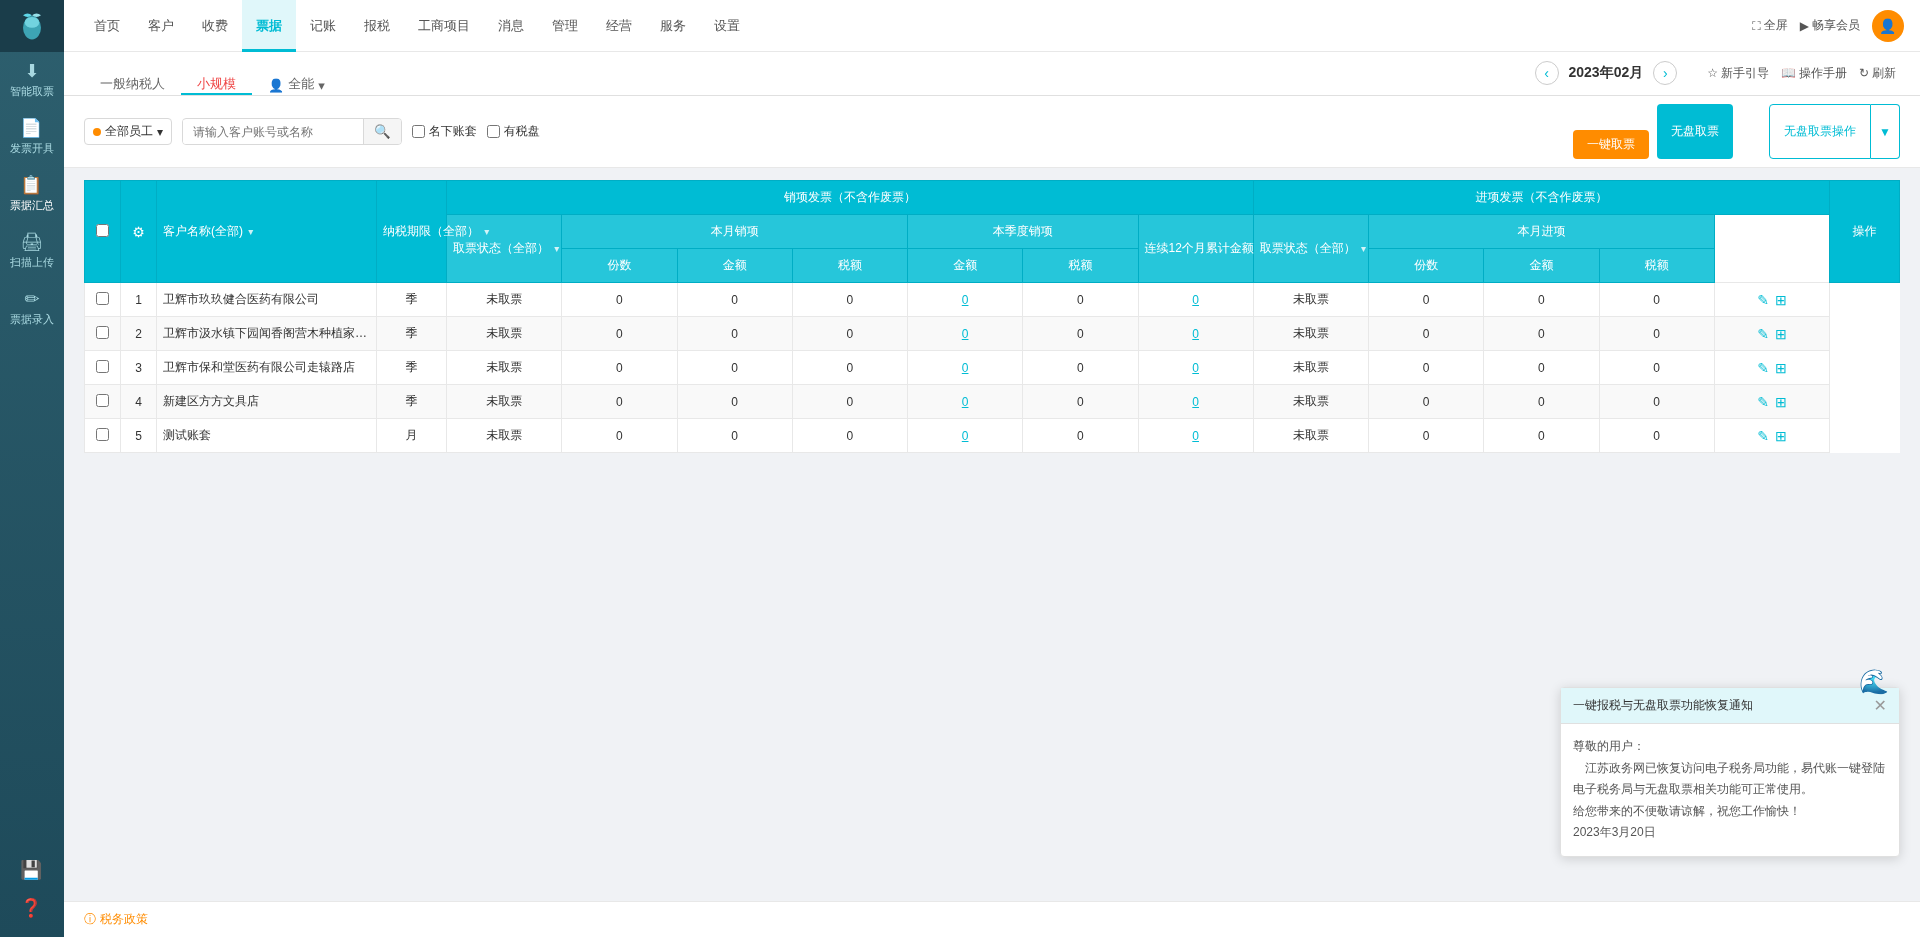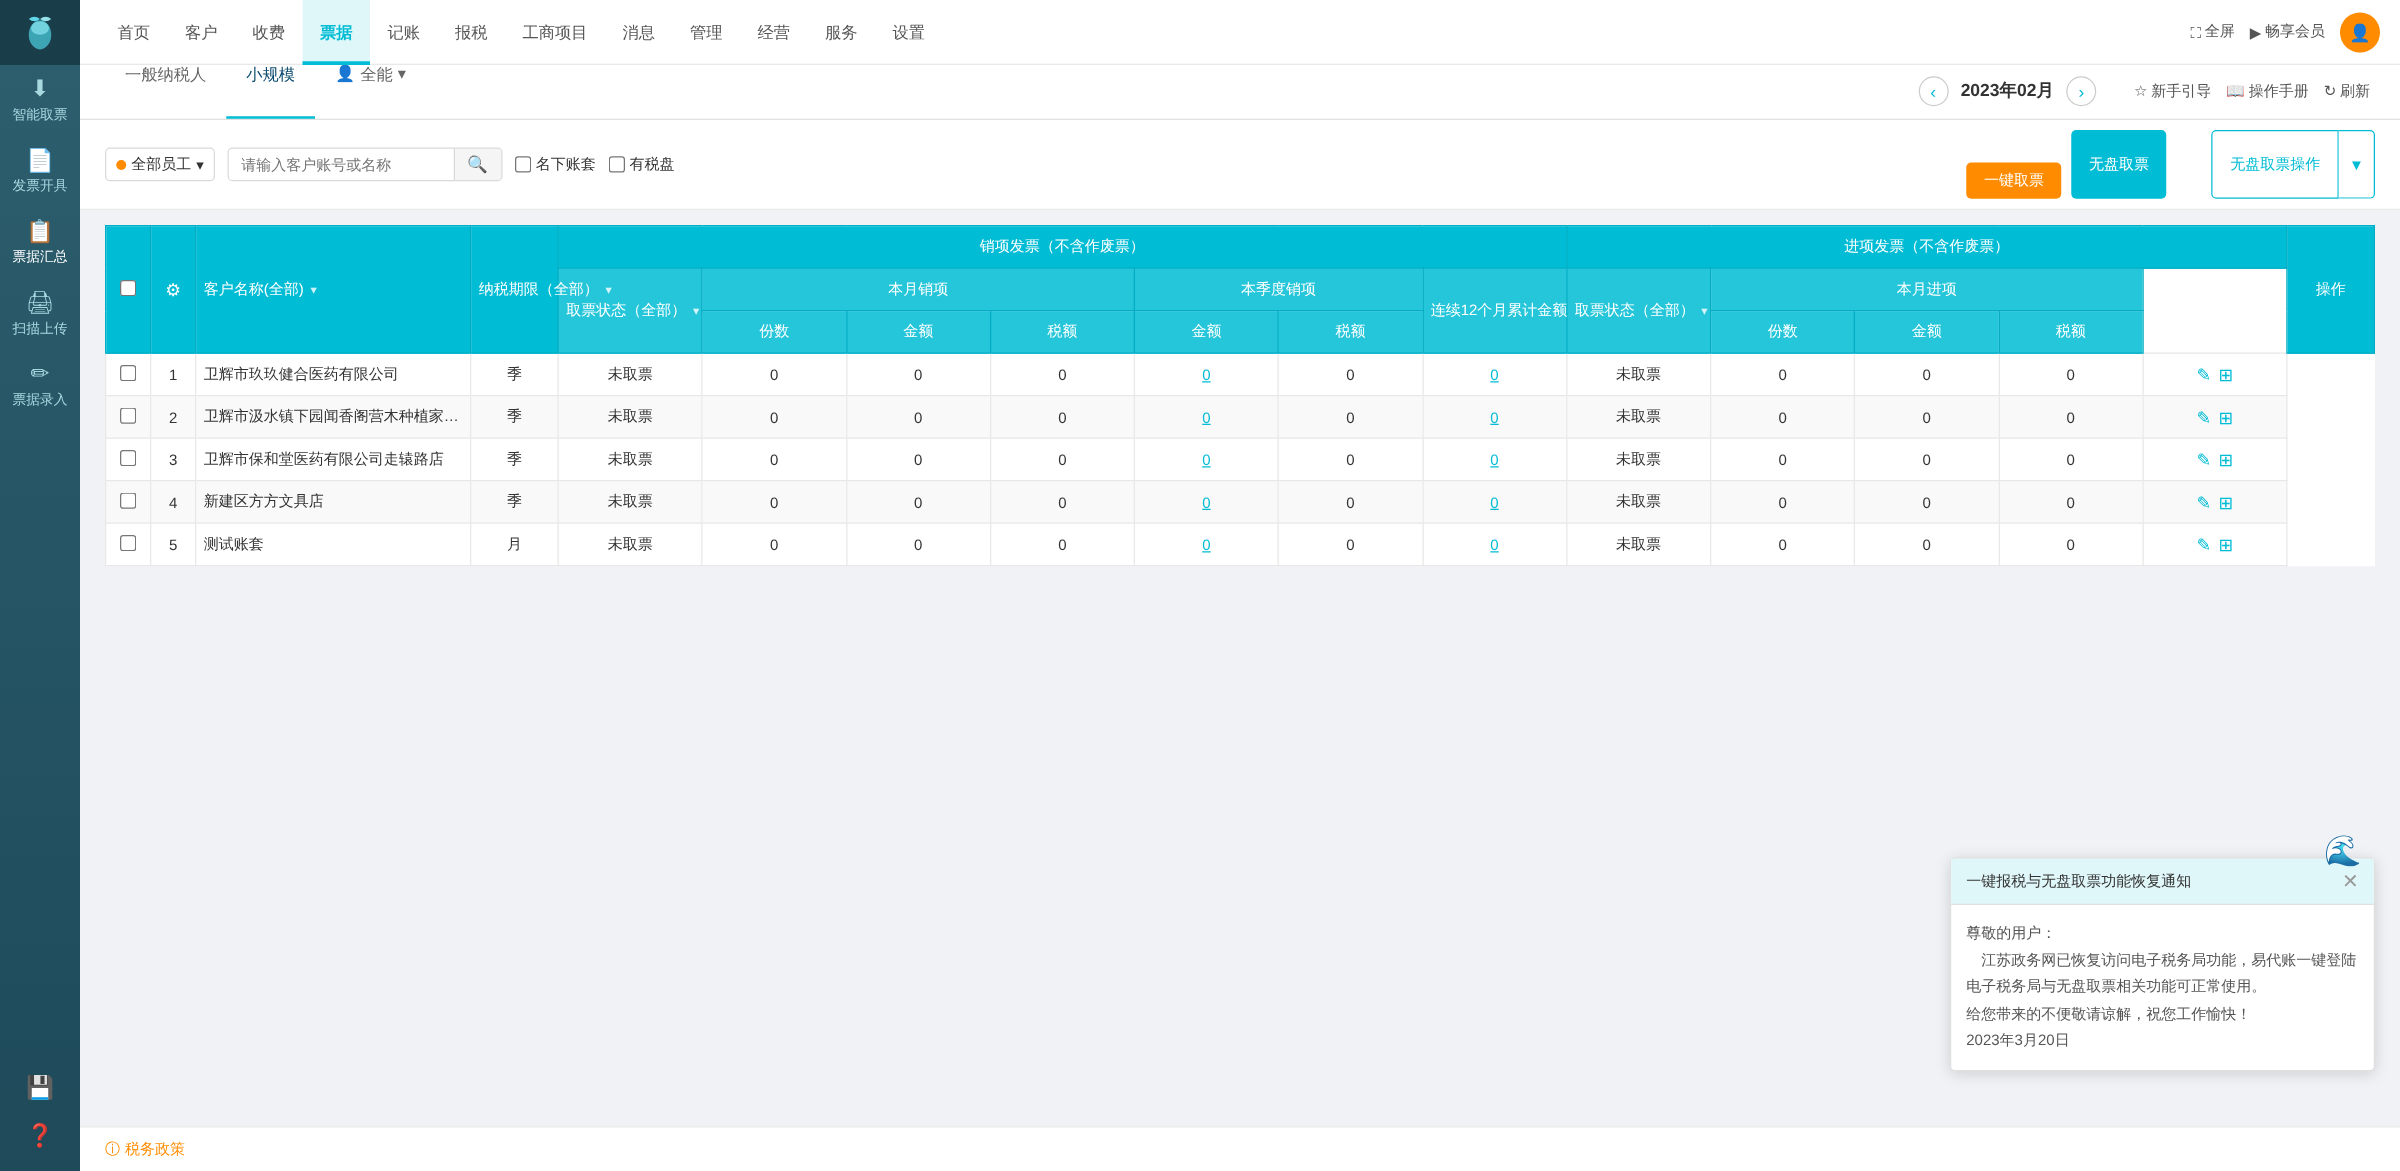--- a/index.html
+++ b/index.html
@@ -113,30 +113,30 @@
       align-items: flex-end;
       padding: 0 20px;
       border-bottom: 1px solid #e0e0e0;
       flex-shrink: 0;
       height: 44px;
     }
     .tab {
       padding: 0 16px;
       height: 44px;
       display: flex;
-      align-items: flex-start;
+      align-items: flex-end;
       cursor: pointer;
       color: #666;
       font-size: 13px;
       border-bottom: 2px solid transparent;
       position: relative;
       gap: 4px;
     }
     .tab.active {
-      color: #0c4a6e;
+      color: #ef4444;
       border-bottom: 2px solid #00bcd4;
       font-weight: 500;
     }
     .tab-period {
       margin-left: auto;
       display: flex;
       align-items: center;
       gap: 10px;
       padding-right: 10px;
     }

